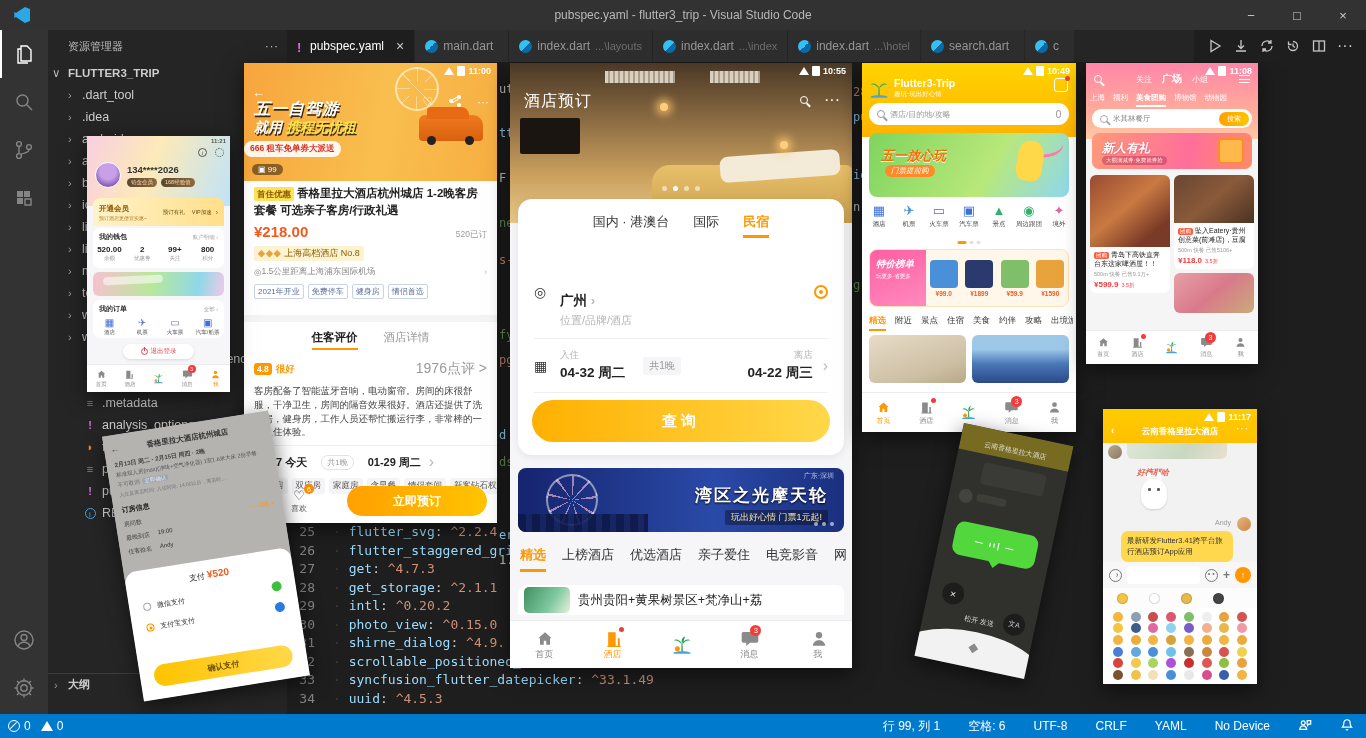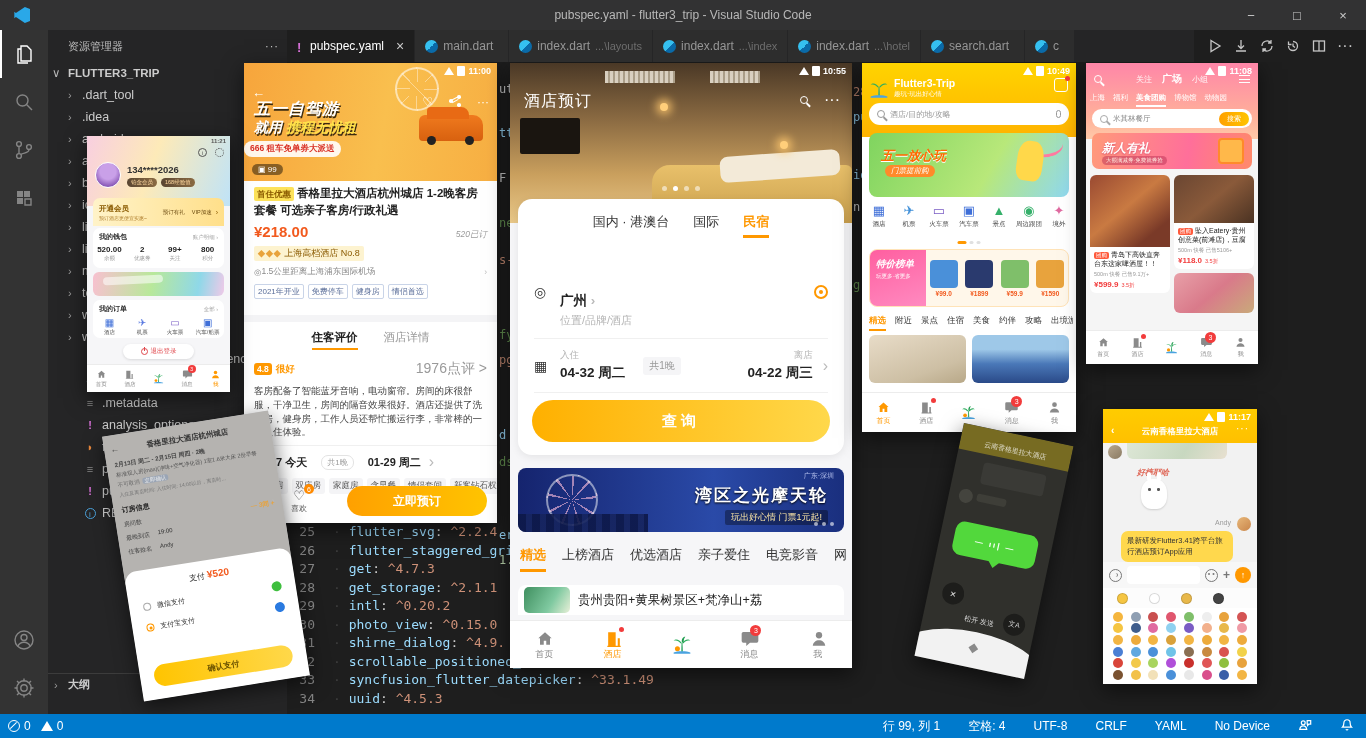--- a/index.html
+++ b/index.html
@@ -129,21 +129,21 @@
     background:#222; box-shadow:38px 0 0 #222; }
   #ph-hotel .wheel { position:absolute; right:58px; top:4px; width:44px; height:44px; border:2px solid rgba(255,255,255,.7); border-radius:50%;
     background:repeating-conic-gradient(rgba(255,255,255,.5) 0 4deg, transparent 4deg 45deg); opacity:.8; }
   #ph-hotel .pcount { position:absolute; left:8px; bottom:6px; background:rgba(0,0,0,.45); color:#fff; font-size:8px;
     padding:1px 6px; border-radius:7px; }
   #ph-hotel .card { position:absolute; left:6px; top:118px; width:241px; }
   .hbadge { display:inline-block; background:#fde25a; color:#8a5a00; font-size:8.5px; font-weight:bold; padding:1px 3px; border-radius:2px; margin-right:3px; }
   #ph-hotel .htitle { font-size:11.5px; font-weight:bold; color:#222; line-height:1.45; padding:4px 4px 0 4px; }
   #ph-hotel .prow { display:flex; align-items:baseline; padding:5px 4px 0 4px; }
   #ph-hotel .price { color:#f25a1e; font-size:15px; font-weight:bold; }
-  #ph-hotel .sold { margin-left:auto; color:#9a9a9a; font-size:8.5px;font-style:italic; }
+  #ph-hotel .sold { margin-left:auto; color:#9a9a9a; font-size:8.5px; }
   #ph-hotel .rank { margin:5px 4px 0 4px; display:inline-block; background:#fdf3d0; color:#8a5a00; font-size:9px; padding:1px 4px; border-radius:2px; }
   #ph-hotel .rank b { color:#e8a33c; letter-spacing:1px; }
   #ph-hotel .loc { display:flex; align-items:center; color:#8a8a8a; font-size:8.5px; padding:5px 4px 0 4px; }
   #ph-hotel .loc .chev { margin-left:auto; }
   #ph-hotel .tags { display:flex; gap:4px; padding:6px 4px; }
   #ph-hotel .tags span { border:1px solid #c9d4e8; color:#5a6e99; font-size:8px; padding:1px 3px; border-radius:2px; white-space:nowrap; }
   #ph-hotel .divider { height:7px; background:#f4f4f6; }
   #ph-hotel .tabs2 { display:flex; justify-content:center; gap:26px; padding:8px 0 6px 0; font-size:11.5px; color:#9a9a9a; }
   #ph-hotel .tabs2 .t.active { color:#222; font-weight:bold; border-bottom:2px solid #ff9800; padding-bottom:3px; }
   #ph-hotel .rating { display:flex; align-items:center; padding:4px 10px; }
@@ -1550,21 +1550,21 @@
 
   <div id="statusbar">
     <div id="sb-left">
       <span class="ico-err"></span>
       <span>0</span>
       <span class="ico-wrn"></span>
       <span>0</span>
     </div>
     <div id="sb-right">
       <span>行 99, 列 1</span>
-      <span>空格: 4</span>
+      <span>空格: 6</span>
       <span>UTF-8</span>
       <span>CRLF</span>
       <span>YAML</span>
       <span>No Device</span>
       <span class="sb-ic"><svg viewBox="0 0 16 16">
             <circle cx="6" cy="5.5" r="2.2"></circle>
             <path d="M2 13c.4-2.8 2-4 4-4s3.6 1.2 4 4z"></path>
             <path d="M10.5 3h4v4h-2l-1.5 1.5V7h-.5z"></path>
           </svg></span>
       <span class="sb-ic"><svg viewBox="0 0 16 16">

